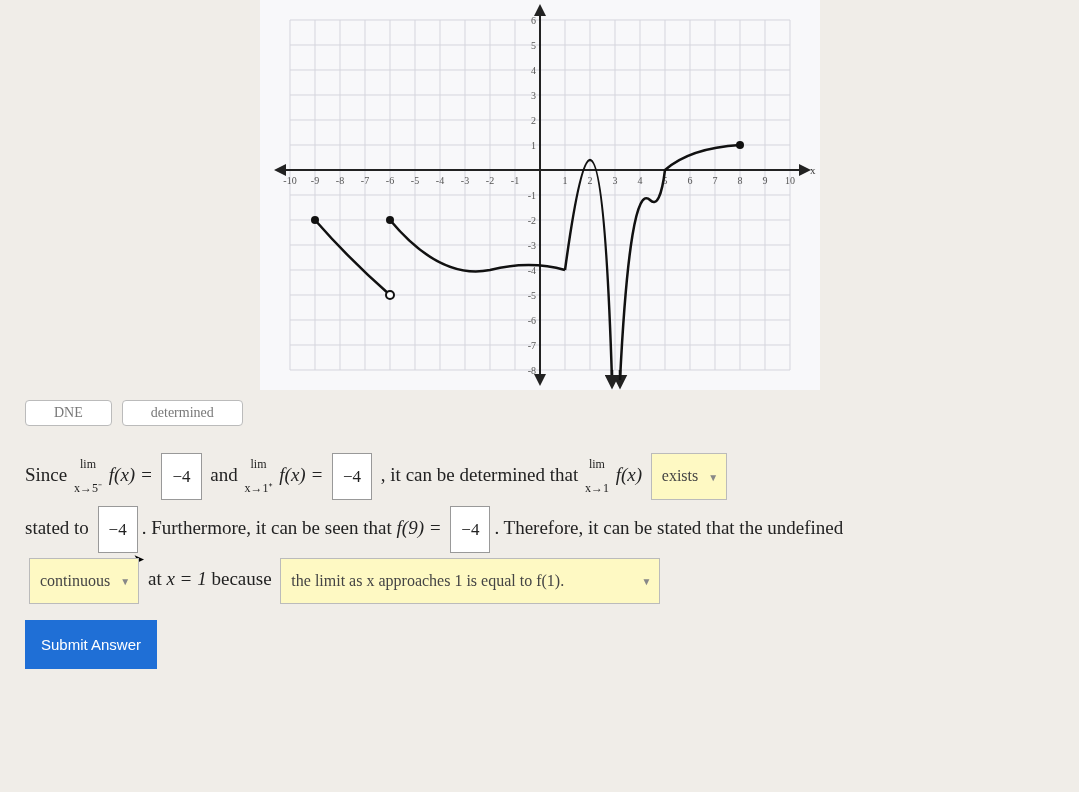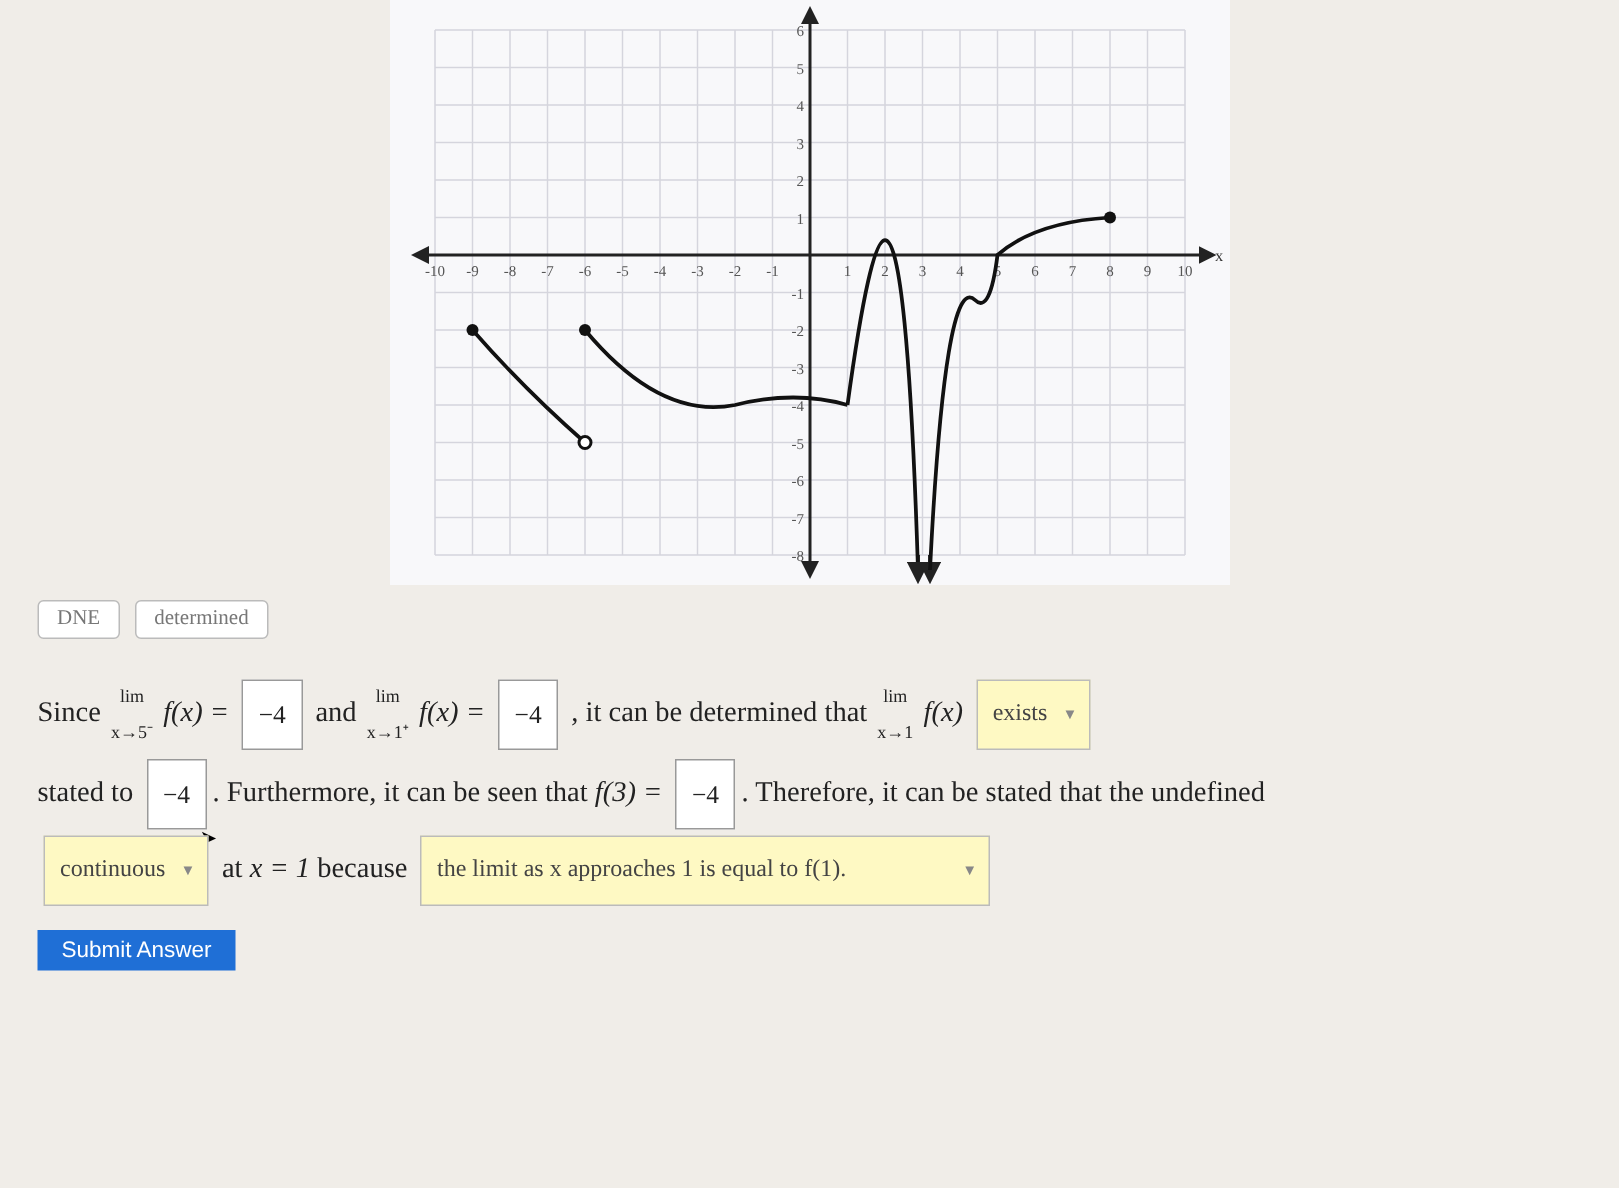--- a/index.html
+++ b/index.html
@@ -38,21 +38,21 @@
     font-size: 15px;
     margin-left: 8px;
   }
   .pill-row {
     margin-bottom: 25px;
   }
   .pill {
     display: inline-block;
     border: 1px solid #bbb;
     border-radius: 4px;
-    padding: 4px 12px;
+    padding: 4px 28px;
     font-size: 14px;
     color: #777;
     background: #fff;
     margin-right: 6px;
   }
   .math-line {
     font-size: 19px;
     line-height: 2.3;
     color: #222;
     margin-bottom: 4px;
@@ -94,21 +94,21 @@
     right: 8px;
     top: 50%;
     transform: translateY(-50%);
     font-size: 10px;
     color: #888;
   }
   .submit-btn {
     display: inline-block;
     background: #1f6fd6;
     color: #fff;
-    padding: 5px 16px;
+    padding: 16px 16px;
     font-size: 15px;
     border: none;
     margin-top: 12px;
     cursor: pointer;
   }
   .cursor-arrow {
     position: absolute;
     font-size: 14px;
     color: #000;
     pointer-events: none;
@@ -246,21 +246,21 @@
     <span class="answer-box">−4</span>
     <span>, it can be determined that</span>
     <span class="lim"><span class="top">lim</span><span class="bot">x→1</span></span>
     <span class="fx">f(x)</span>
     <span class="dropdown"><span>exists</span><span class="chev">▼</span></span>
   </div>
 
   <div class="math-line" style="position:relative">
     <span>stated to</span>
     <span class="answer-box">−4</span><span>. Furthermore, it can be seen that</span>
-    <span class="fx">f(3) =</span>
+    <span class="fx">f(9) =</span>
     <span class="answer-box">−4</span><span>. Therefore, it can be stated that the undefined</span>
     <span class="cursor-arrow" style="left:108px; top:38px;">➤</span>
   </div>
 
   <div class="math-line">
     <span class="dropdown"><span>continuous</span><span class="chev">▼</span></span>
     <span>at</span>
     <span class="fx">x = 1</span>
     <span>because</span>
     <span class="dropdown" style="min-width:380px"><span>the limit as x approaches 1 is equal to f(1).</span><span class="chev">▼</span></span>

